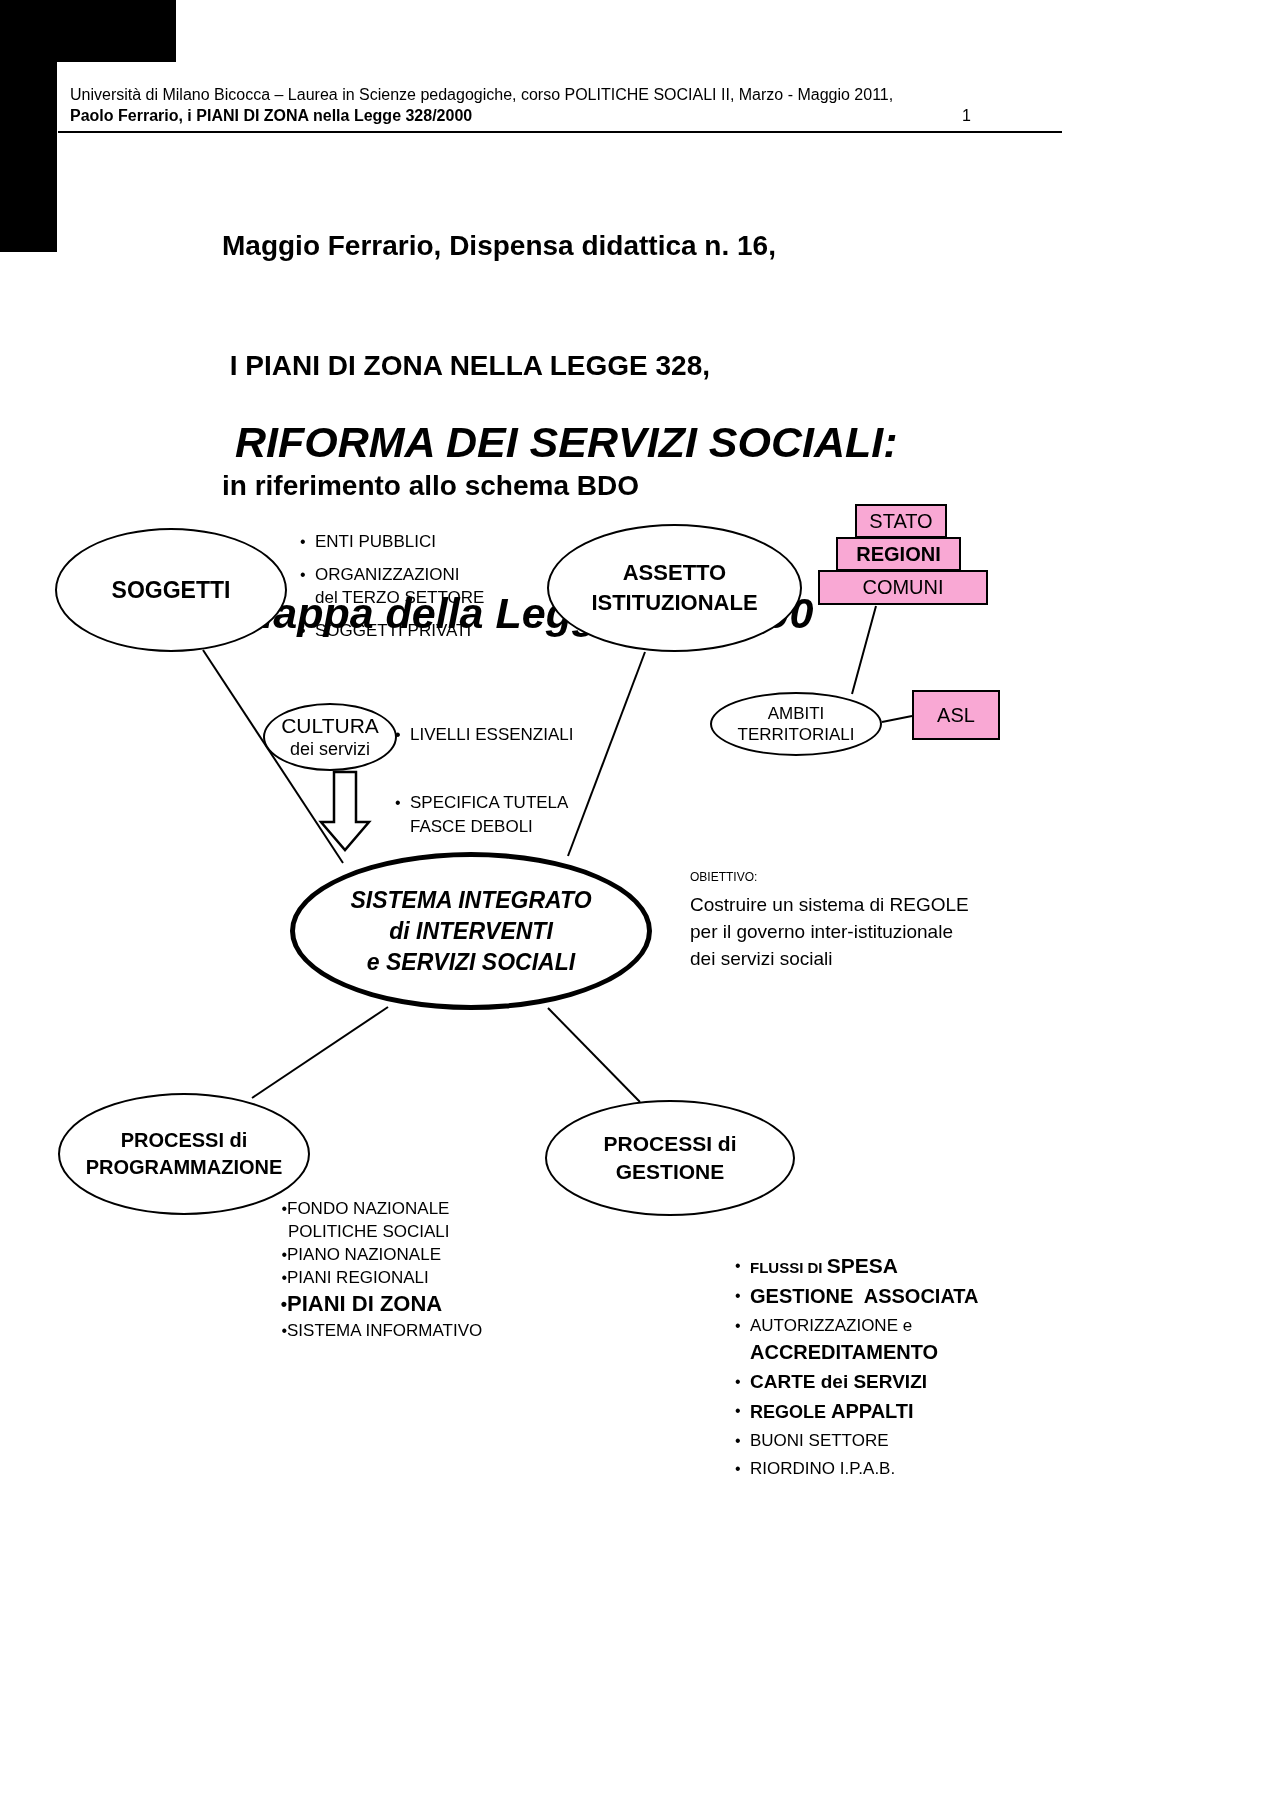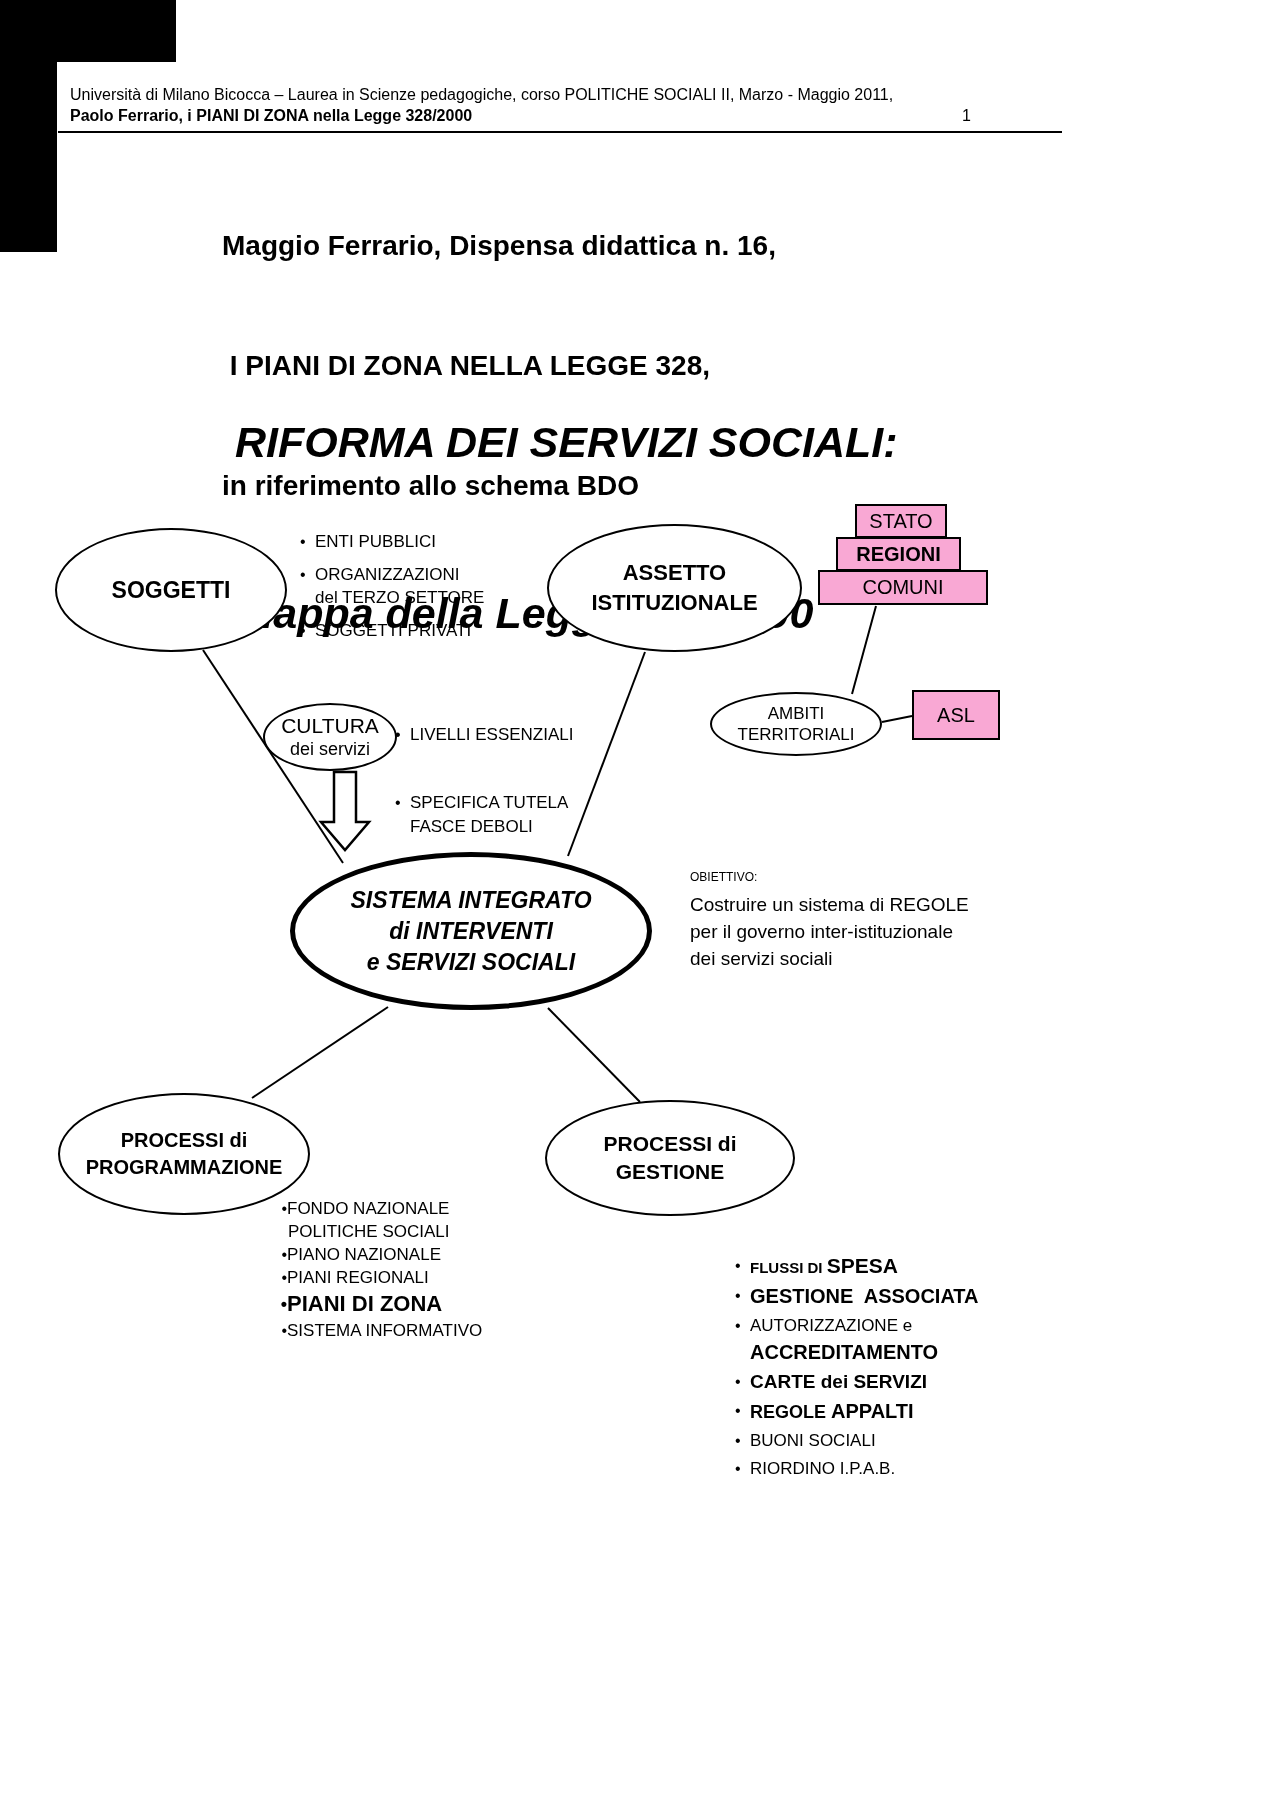--- a/index.html
+++ b/index.html
@@ -237,20 +237,20 @@
       <span class="btext"><span class="t17">AUTORIZZAZIONE e
 </span><span class="t20b">ACCREDITAMENTO</span></span>
     </div>
     <div class="bitem">
       <span class="btext"><span class="t19b">CARTE dei SERVIZI</span></span>
     </div>
     <div class="bitem">
       <span class="btext"><span class="t14b">REGOLE </span><span class="t20b">APPALTI</span></span>
     </div>
     <div class="bitem">
-      <span class="btext"><span class="t17">BUONI SOCIALI</span></span>
+      <span class="btext"><span class="t17">BUONI SETTORE</span></span>
     </div>
     <div class="bitem">
       <span class="btext"><span class="t17">RIORDINO I.P.A.B.</span></span>
     </div>
   </div>
 
 </div>
 
 </body></html>

